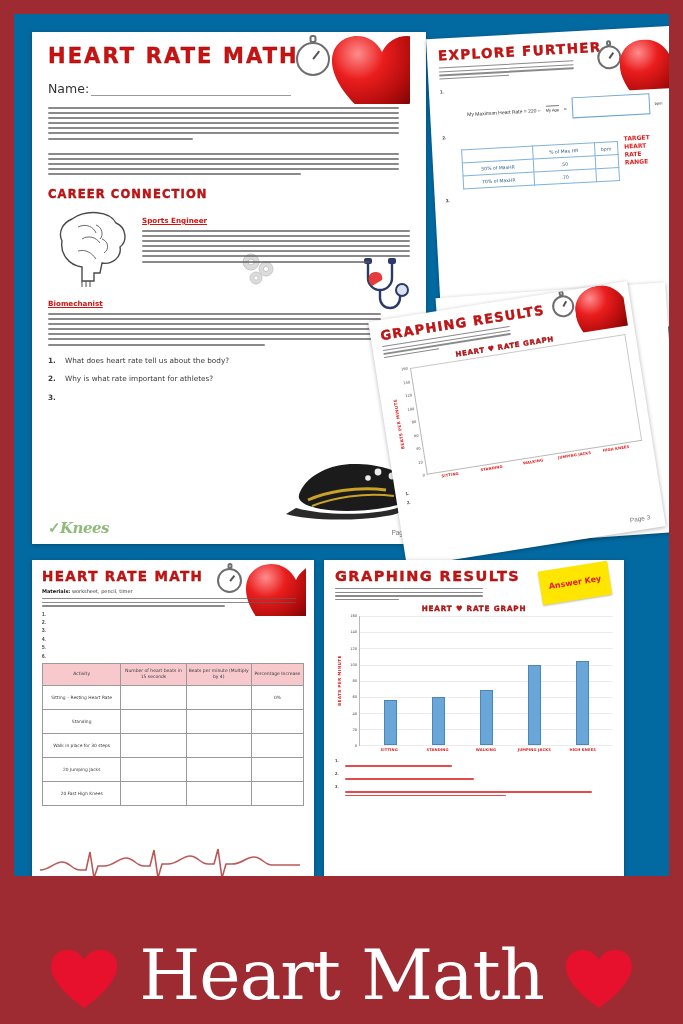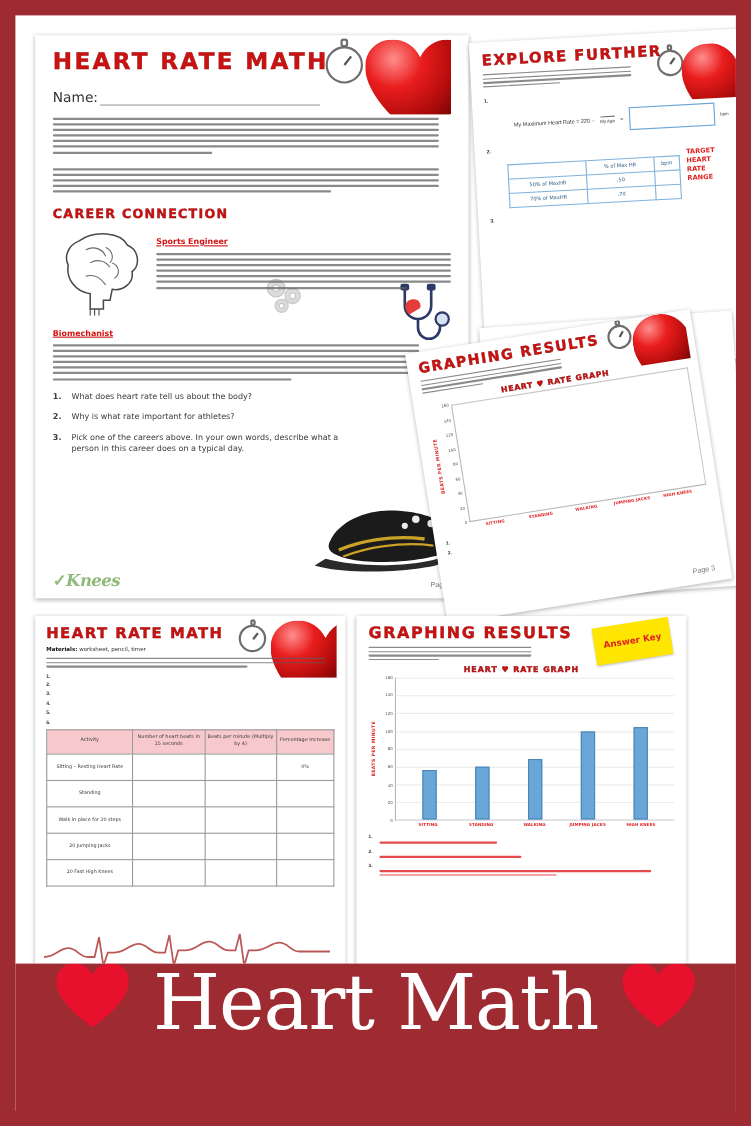--- a/index.html
+++ b/index.html
@@ -6,21 +6,21 @@
   html,body { width:683px; height:1024px; }
   body {
     font-family: "Liberation Sans", sans-serif;
     background:#9e2b32;
     position:relative;
     overflow:hidden;
   }
   .frame {
     position:absolute; inset:0;
     border:14px solid #9e2b32;
-    background:#ffffff;
+    background:#0369a1;
   }
   .collage { position:absolute; left:0; top:0; right:0; bottom:134px; overflow:hidden; }
 
   
   .paper {
     position:absolute;
     background:#ffffff;
     box-shadow:0 1px 4px rgba(0,0,0,.30);
     overflow:hidden;
   }
@@ -194,21 +194,21 @@
     display:flex; align-items:center; justify-content:center;
   }
   .sticker span {
     color:#e02020; font-weight:bold; font-size:8px; text-align:center; line-height:1.1;
     font-family:"DejaVu Sans",sans-serif; text-transform:capitalize;
   }
 
   
   .banner {
     position:absolute; left:0; right:0; bottom:0; height:134px;
-    background:#9e2b32; display:flex; align-items:flex-start; justify-content:center; gap:22px;
+    background:#9e2b32; display:flex; align-items:flex-end; justify-content:center; gap:22px;
   }
   .banner .btxt {
     color:#ffffff; font-family:"DejaVu Serif", serif; font-size:70px; line-height:1;
     letter-spacing:-1px;
   }
   .bheart {
     width:66px; height:60px;
     background:#e8112d;
     clip-path:path("M33 58 C5 38 0 24 0 16 C0 6 8 0 16 0 C24 0 30 4 33 10 C36 4 42 0 50 0 C58 0 66 6 66 16 C66 24 61 38 33 58 Z");
   }
@@ -305,21 +305,20 @@
           <div class="qrow">
             <span class="qnum">1.</span>
             <span class="qtxt">What does heart rate tell us about the body?</span>
           </div>
           <div class="qrow">
             <span class="qnum">2.</span>
             <span class="qtxt">Why is what rate important for athletes?</span>
           </div>
           <div class="qrow">
             <span class="qnum">3.</span>
-            <span class="qtxt">Pick one of the careers above. In your own words, describe what a person in this career does on a typical day.</span>
           </div>
         </div>
 
         <svg class="cleat" style="right:6px; bottom:20px;" width="138" height="88" viewBox="0 0 138 88">
           <path d="M18 56 C26 38 50 28 72 28 C96 28 116 34 126 44 C134 52 134 62 124 66
                    C106 74 60 78 34 72 C20 68 14 64 18 56 Z" fill="#1b1b1b"></path>
           <path d="M26 64 C44 56 74 50 104 54" stroke="#c9a227" stroke-width="3" fill="none"></path>
           <path d="M30 70 C50 62 82 56 112 60" stroke="#c9a227" stroke-width="2" fill="none"></path>
           <g fill="#ececec">
             <circle cx="96" cy="36" r="3.4"></circle>

